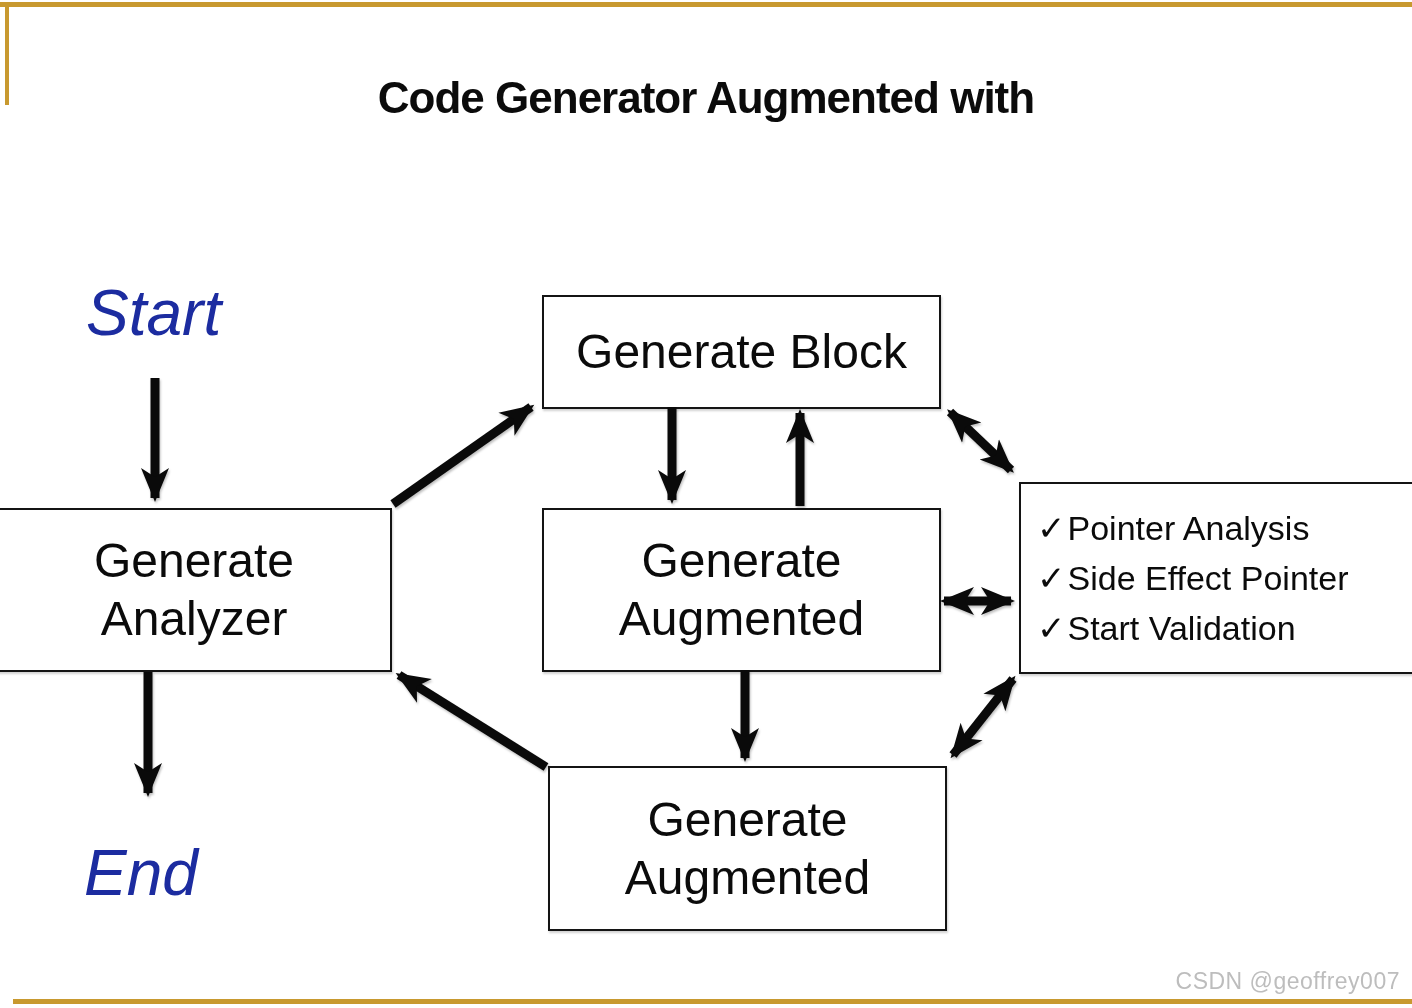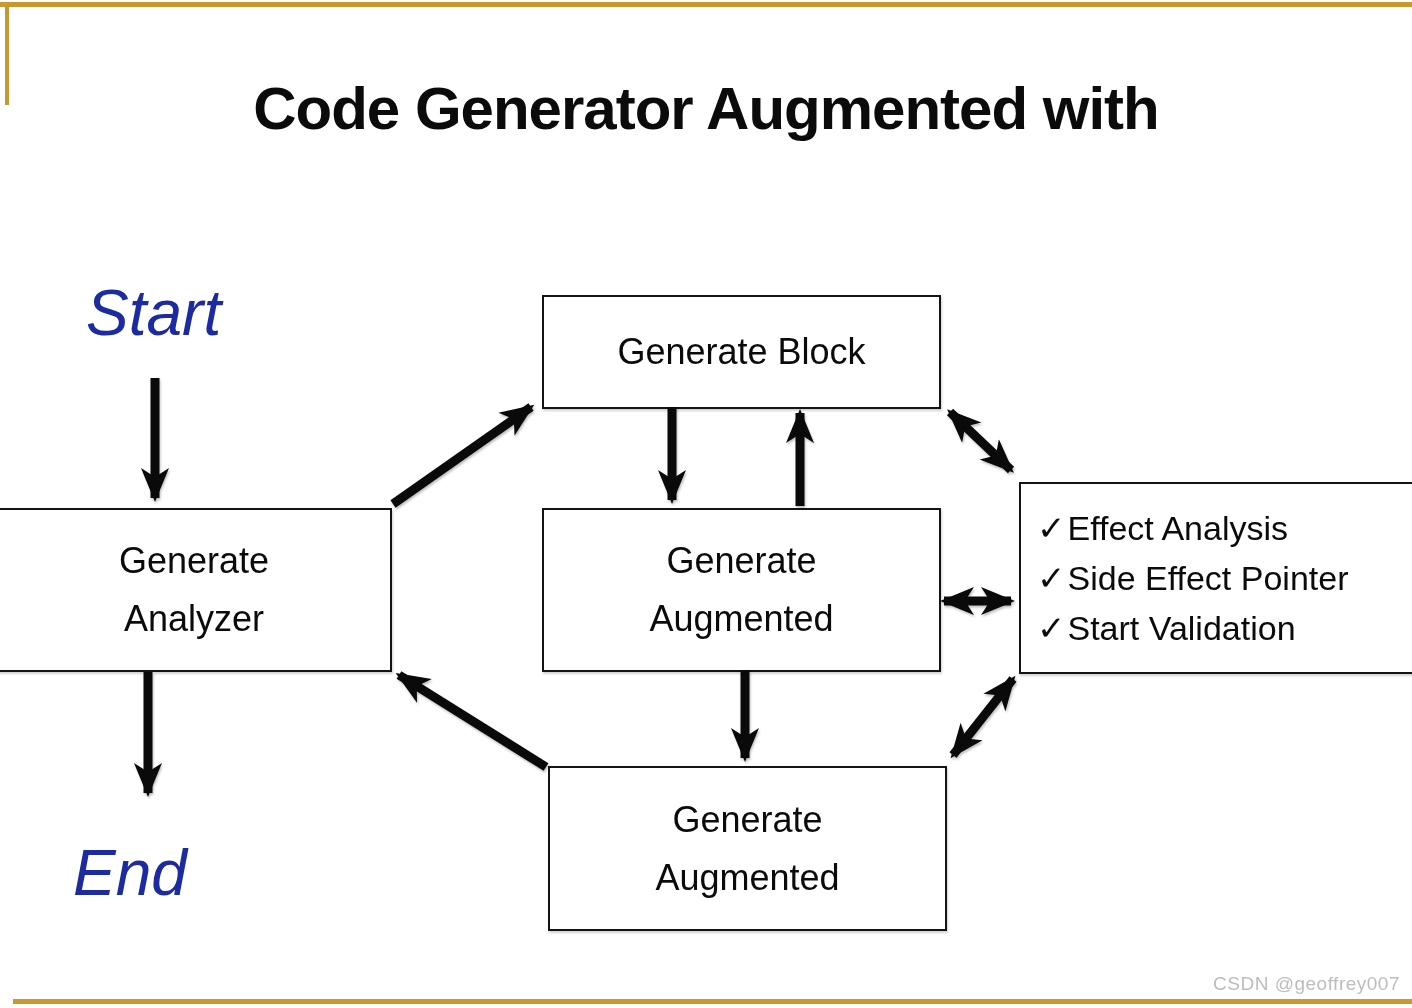--- a/index.html
+++ b/index.html
@@ -11,41 +11,41 @@
     overflow: hidden;
     font-family: "Liberation Sans", sans-serif;
   }
   .gold-top   { position: absolute; top: 2px; left: 0; right: 0; height: 5px; background: #C8992F; }
   .gold-left  { position: absolute; top: 2px; left: 5px; width: 4px; height: 103px; background: #C8992F; }
   .gold-bottom{ position: absolute; left: 13px; right: 0; bottom: 4px; height: 5px; background: #C8992F; }
 
   .title {
     position: absolute; top: 24px; left: 0; right: 0;
     text-align: center;
-    font-size: 60px; font-weight: bold; color: #0b0b0b;
+    font-size: 44px; font-weight: bold; color: #0b0b0b;
     line-height: 90px; letter-spacing: -1px;
   }
   .title span { display: block; }
 
   .flow-label {
     position: absolute;
     font-size: 64px; font-style: italic;
     color: #1C2CA0;
   }
   .start-label { left: 86px; top: 276px; }
-  .end-label   { left: 73px; top: 836px; }
+  .end-label   { left: 84px; top: 836px; }
 
   .box {
     position: absolute;
     background: #ffffff;
     border: 2px solid #141414;
     box-shadow: 1px 2px 2px rgba(0,0,0,0.18);
     display: flex; flex-direction: column;
     align-items: center; justify-content: center;
-    font-size: 36px; color: #0b0b0b;
+    font-size: 48px; color: #0b0b0b;
     text-align: right; line-height: 58px;
   }
   .box-function   { left: -4px;  top: 508px; width: 392px; height: 160px; }
   .box-block      { left: 542px; top: 295px; width: 395px; height: 110px; }
   .box-statement  { left: 542px; top: 508px; width: 395px; height: 160px; }
   .box-expression { left: 548px; top: 766px; width: 395px; height: 161px; }
 
   .box-analyzer {
     left: 1019px; top: 482px; width: 400px; height: 188px;
     align-items: flex-start; justify-content: center;
@@ -57,21 +57,21 @@
   .check-glyph { margin-right: 2px; }
 
   .arrow-layer {
     position: absolute; inset: 0;
     pointer-events: none;
     filter: drop-shadow(1px 2px 1px rgba(0,0,0,0.25));
   }
 
   .watermark {
     position: absolute; right: 12px; bottom: 13px;
-    font-size: 19px; color: #BDBDBD; letter-spacing: 0.5px;
+    font-size: 23px; color: #BDBDBD; letter-spacing: 0.5px;
   }
 </style>
 </head>
 <body>
 
 <div class="slide">
 
   <div class="gold-top"></div>
   <div class="gold-left"></div>
 
@@ -97,21 +97,21 @@
   </div>
 
   <div class="box box-expression">
     <span>Generate</span>
     <span>Augmented</span>
   </div>
 
   <div class="box box-analyzer">
     <div class="check-row">
       <span class="check-glyph">✓</span>
-      <span>Effect Analysis</span>
+      <span>Pointer Analysis</span>
     </div>
     <div class="check-row">
       <span class="check-glyph">✓</span>
       <span>Side Effect Pointer</span>
     </div>
     <div class="check-row">
       <span class="check-glyph">✓</span>
       <span>Start Validation</span>
     </div>
   </div>

